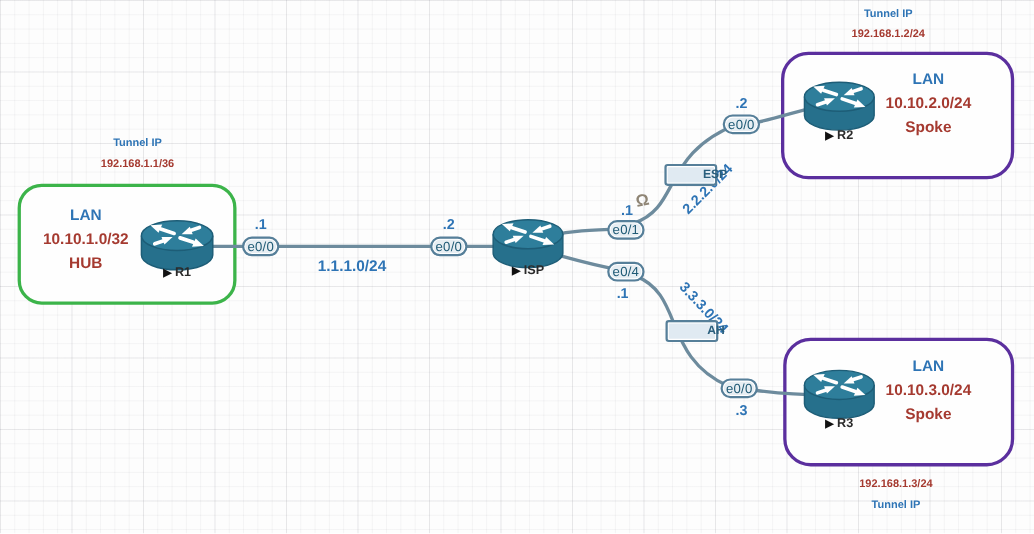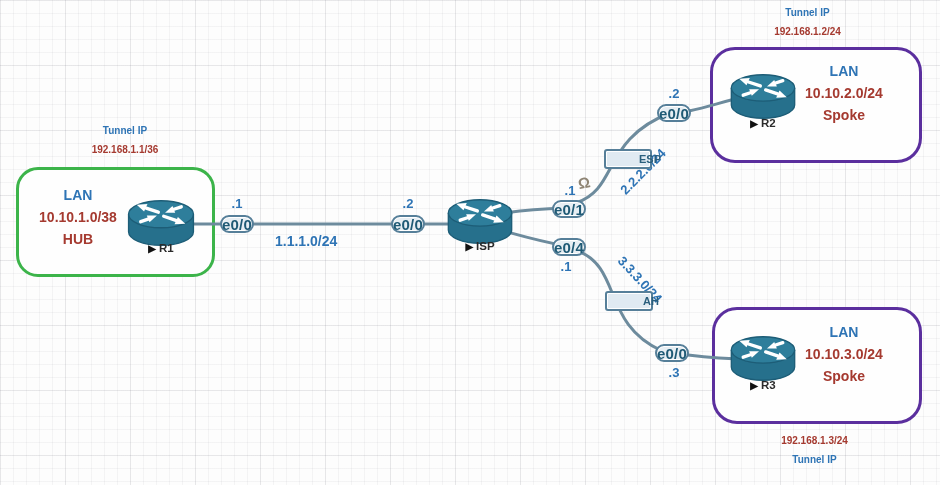--- a/index.html
+++ b/index.html
@@ -24,37 +24,38 @@
   .lines-layer { position:absolute; left:0; top:0; z-index:2; pointer-events:none; }
   .txt-c { text-align:center; font-weight:bold; line-height:22px; z-index:3; }
   .blue { color:#2e74b5; }
   .red  { color:#a53a30; }
   .t14 { font-size:14px; }
   .t13 { font-size:10px; line-height:19px; }
   .pill {
     position:absolute; z-index:4; width:34px; height:18px;
     background:#e7eef3; border:2px solid #567f99; border-radius:10px;
     box-shadow:inset 0 0 0 1px #fff;
-    color:#1f5a75; font-size:15px; font-weight:bold;
+    color:#1f5a75; font-size:12px; font-weight:normal;
     display:flex; align-items:center; justify-content:center;
     letter-spacing:0.2px;
   }
   .addr {
     position:absolute; z-index:4; color:#2e74b5; font-size:13px; font-weight:bold;
     text-align:center;
   }
   .tag-box {
     position:absolute; z-index:4; height:20px;
     background:#e0eaf2; border:2px solid #567f99; border-radius:3px;
     box-shadow:inset 0 0 0 1px #fff;
     color:#2a5f7d; font-size:11px; font-weight:bold;
     display:flex; align-items:center; justify-content:center;padding-left:44px;
   }
   .subnet-label {
     position:absolute; z-index:3; color:#2e74b5; font-size:14px; font-weight:bold;
+    text-align:center;
   }
   .subnet-rot {
     position:absolute; z-index:3; color:#2e74b5; font-size:13px; font-weight:bold;
     width:96px; text-align:center;
   }
   .router { position:absolute; z-index:4; }
   .router-label {
     position:absolute; z-index:4; text-align:center;
     font-size:11.5px; font-weight:bold; color:#2b2b2b;
   }
@@ -105,21 +106,21 @@
     </g>
   </svg>
 
   <div class="abs txt-c t13" style="left:50px; top:121px; width:150px;">
     <div class="blue">Tunnel IP</div>
     <div class="red">192.168.1.1/36</div>
   </div>
 
   <div class="abs txt-c t14" style="left:24px; top:184px; width:108px;">
     <div class="blue">LAN</div>
-    <div class="red">10.10.1.0/38</div>
+    <div class="red">10.10.1.0/32</div>
     <div class="red">HUB</div>
   </div>
 
   <svg class="router" style="left:127px; top:198px;" width="68" height="50" viewBox="0 0 100 74">
       <use href="#router-sym"></use>
     </svg>
   <div class="router-label" style="left:127px; top:242px; width:68px;">
     <span class="play">▶</span><span>R1</span>
   </div>
 

